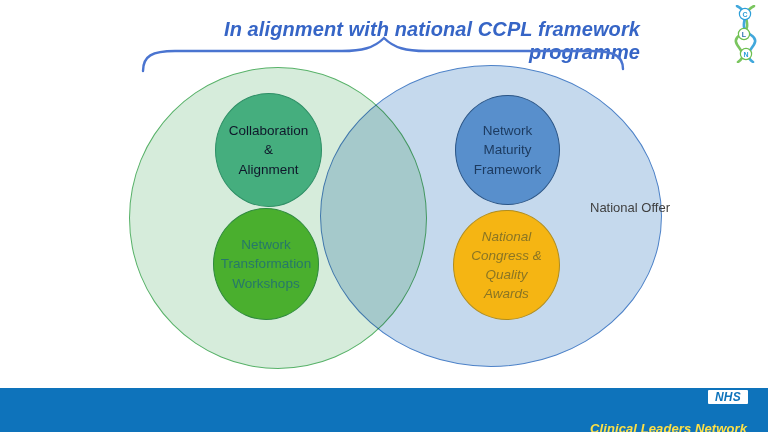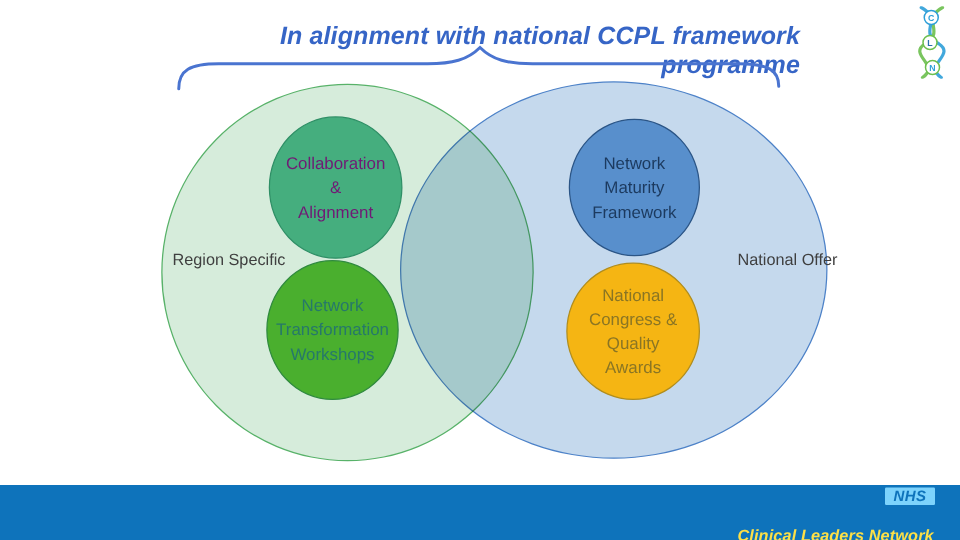--- a/index.html
+++ b/index.html
@@ -22,32 +22,32 @@
   
   .bubble{
     position:absolute;border-radius:50%;border:1.6px solid;z-index:3;
     display:flex;align-items:center;justify-content:center;text-align:center;
   }
   .bubble-text{white-space:pre-line;font-size:13.5px;line-height:1.42;font-weight:normal;}
   .b-collab{left:215px;top:93px;width:105px;height:112px;}
   .b-ntw{left:213px;top:208px;width:104px;height:110px;}
   .b-clinical{left:325px;top:148px;width:105px;height:110px;z-index:4;}
   .b-maturity{left:455px;top:95px;width:103px;height:108px;}
-  .b-congress{left:453px;top:210px;width:105px;height:108px;}
+  .b-congress{left:453px;top:210px;width:105px;height:108px;font-style:italic;}
   
   .zone-label{position:absolute;z-index:5;font-size:13px;color:#3f3f3f;}
   .zone-left{left:138px;top:200px;}
   .zone-right{left:590px;top:200px;}
   
   .cln-logo{position:absolute;right:8px;top:5px;width:30px;height:58px;z-index:6;}
   .cln-letter{font-family:"Liberation Sans",sans-serif;font-size:7px;font-weight:bold;text-anchor:middle;}
   
   .footer{position:absolute;left:0;bottom:0;width:768px;height:44px;z-index:7;}
   .nhs-box{
-    position:absolute;top:2px;right:20px;width:40px;height:14px;background:#7dd3fc;
+    position:absolute;top:2px;right:20px;width:40px;height:14px;background:#ffffff;
     display:flex;align-items:center;justify-content:center;border-radius:1px;
     font-style:italic;font-weight:bold;font-size:12px;letter-spacing:.3px;
   }
   .footer-org{
     position:absolute;top:33px;right:21px;color:#fde047;
     font-style:italic;font-weight:bold;font-size:13px;letter-spacing:.1px;
   }
 </style>
 </head>
 <body>
@@ -56,25 +56,24 @@
 
   <div class="title" style="color: rgb(54, 101, 198);">In alignment with national CCPL framework programme</div>
 
   <svg class="brace-svg" viewBox="0 0 500 48">
     <path d="M13,43 C13,28 22,23 45,23 L212,23 C232,23 244,20 254,10 C264,20 276,23 296,23 L461,23 C484,23 493,28 493,41" fill="none" stroke-width="2.4" stroke-linecap="round" style="stroke: rgb(74, 116, 208);"></path>
   </svg>
 
   <div class="big-circle big-left" style="background-color: rgb(214, 236, 219); border-color: rgb(88, 178, 105);"></div>
   <div class="big-circle big-right" style="background-color: rgb(197, 217, 237); border-color: rgb(77, 130, 200);"></div>
 
-  <div class="zone-label zone-left">Region Specific</div>
   <div class="zone-label zone-right">National Offer</div>
 
   <div class="bubble b-collab" style="background-color: rgb(69, 174, 126); border-color: rgb(47, 143, 102);">
-    <div class="bubble-text" style="color: #701a75;">Collaboration
+    <div class="bubble-text" style="color: #0f172a;">Collaboration
 &amp;
 Alignment</div>
   </div>
 
   <div class="bubble b-ntw" style="background-color: rgb(74, 175, 46); border-color: rgb(47, 138, 62);">
     <div class="bubble-text" style="color: rgb(38, 120, 106);">Network
 Transformation
 Workshops</div>
   </div>
 

